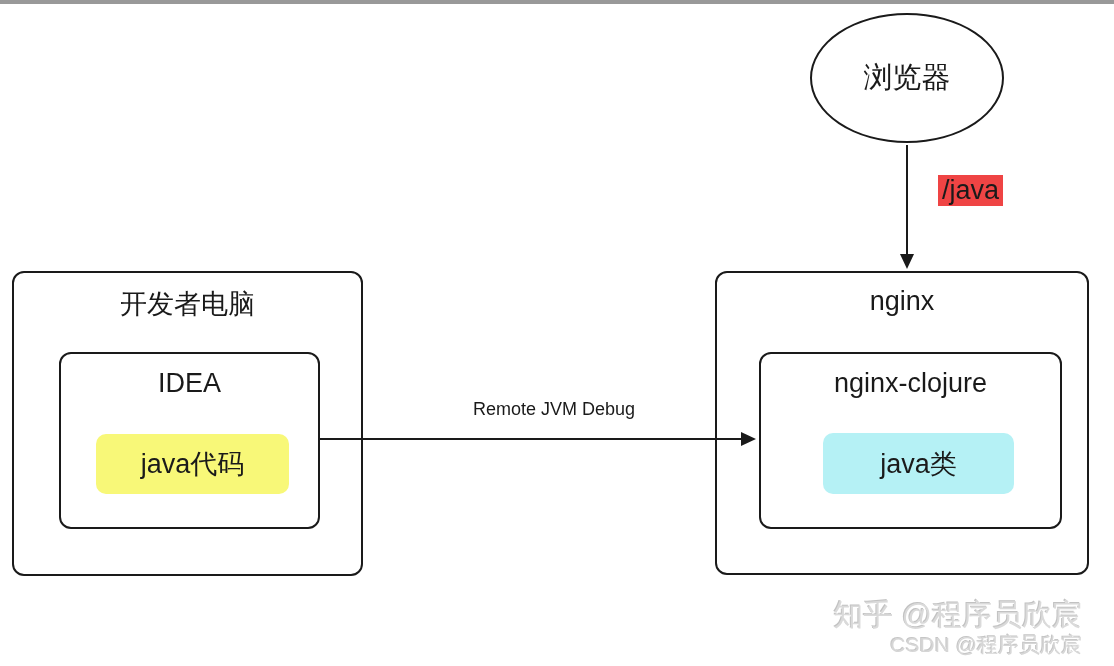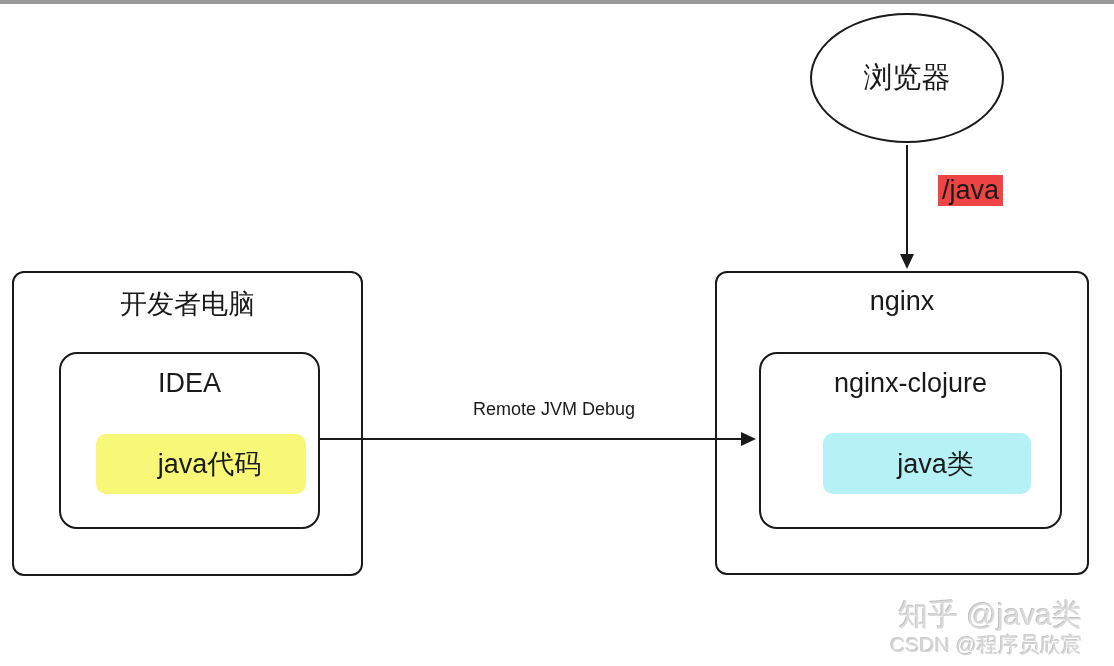--- a/index.html
+++ b/index.html
@@ -42,21 +42,21 @@
   }
   .outer-box .box-title {
     text-align: center;
     margin-top: 13px;
     font-size: 27px;
     color: #1a1a1a;
   }
   .inner-box {
     position: absolute;
     border: 2px solid #1a1a1a;
-    border-radius: 18px;
+    border-radius: 12px;
     box-sizing: border-box;
     background: #ffffff;
   }
   .inner-box .box-title {
     text-align: center;
     margin-top: 14px;
     font-size: 27px;
     color: #1a1a1a;
   }
   .dev-box     { left: 12px;  top: 271px; width: 351px; height: 305px; }
@@ -64,21 +64,20 @@
   .nginx-box   { left: 715px; top: 271px; width: 374px; height: 304px; }
   .clojure-box { left: 42px;  top: 79px;  width: 303px; height: 177px; }
   .chip {
     position: absolute;
     border-radius: 10px;
     display: flex;
     align-items: center;
     justify-content: center;
     font-size: 27px;
     color: #1a1a1a;
-    padding-left: 17px;
   }
   .chip-java-code { left: 35px; top: 80px; width: 193px; height: 60px; }
   .chip-java-class{ left: 56px; top: 79px; width: 191px; height: 61px; margin-left: 6px; }
   .arrow-layer {
     position: absolute;
     left: 0; top: 0;
     width: 1114px; height: 666px;
     pointer-events: none;
   }
   .edge-label {
@@ -154,17 +153,17 @@
     <div class="box-title">nginx</div>
     <div class="inner-box clojure-box">
       <div class="box-title">nginx-clojure</div>
       <div class="chip chip-java-class" style="background-color: rgb(181, 241, 245);">
         <span>java类</span>
       </div>
     </div>
   </div>
 
   <div class="watermarks">
-    <div class="wm-line1">知乎 @java类</div>
+    <div class="wm-line1">知乎 @程序员欣宸</div>
     <div class="wm-line2">CSDN @程序员欣宸</div>
   </div>
 
 </div>
 
 </body></html>

